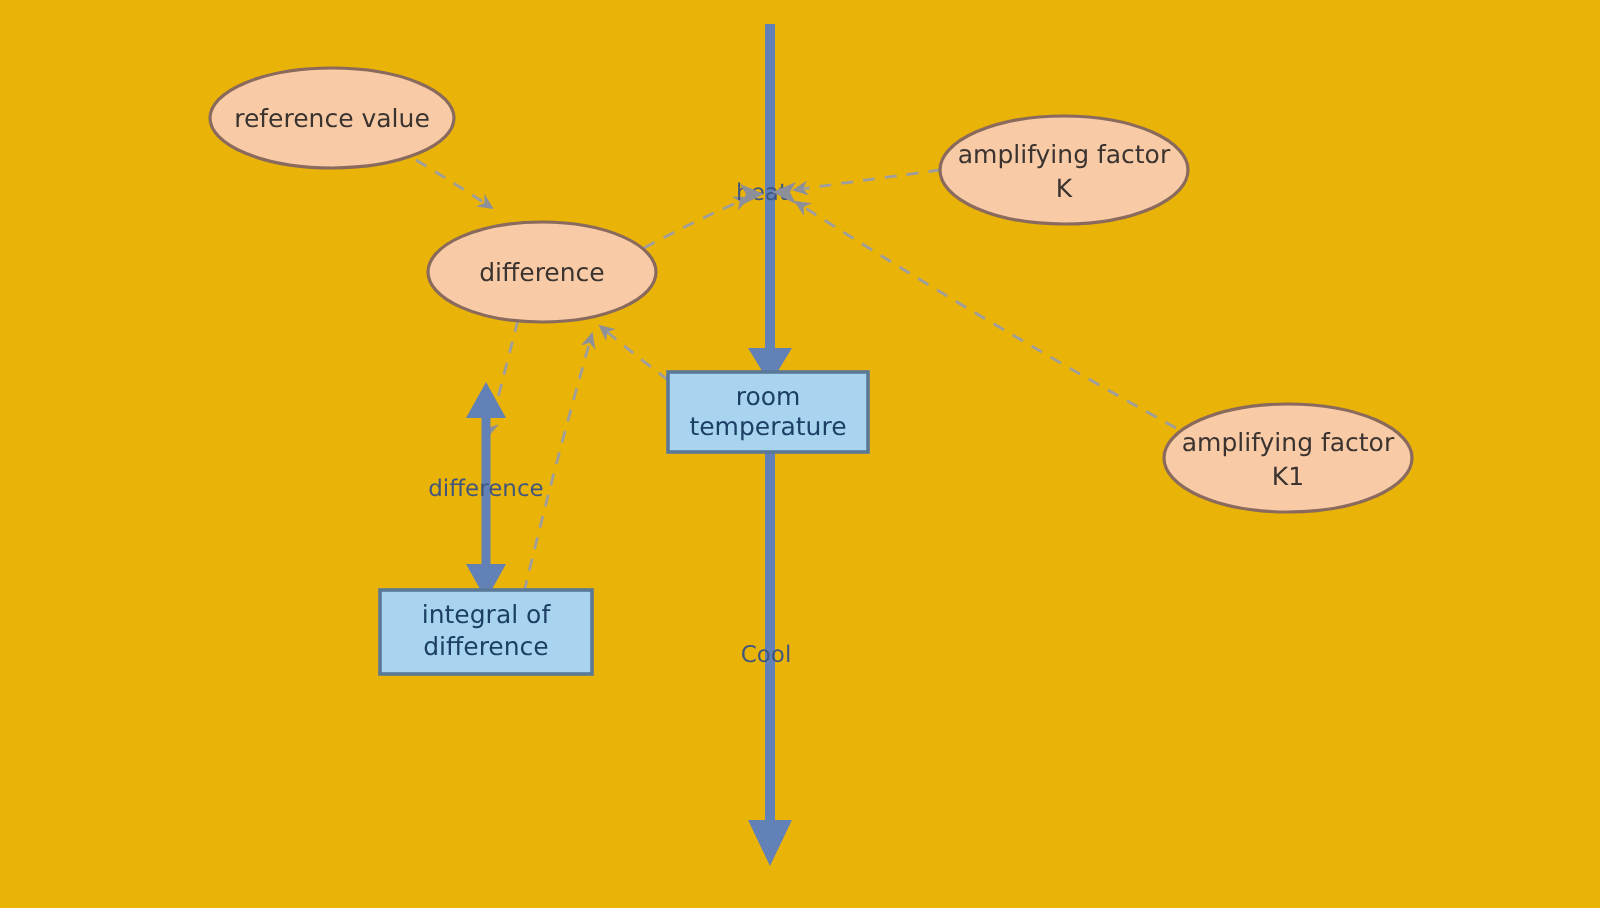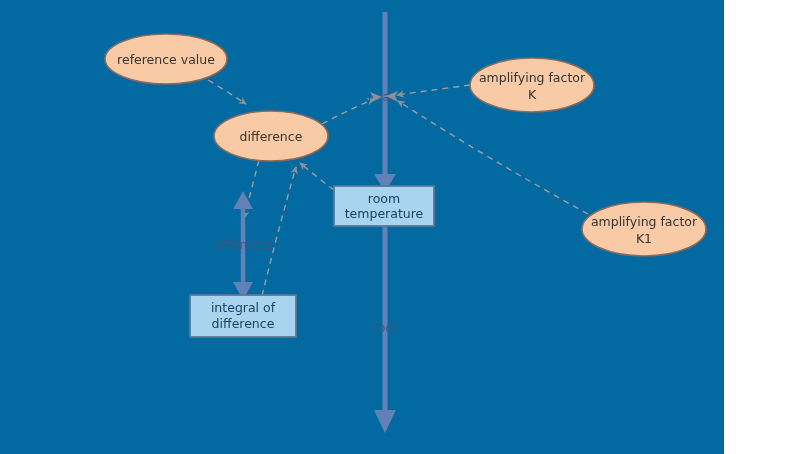--- a/index.html
+++ b/index.html
@@ -9,23 +9,23 @@
     background: #ffffff;
   }
   body {
     width: 800px;
     height: 454px;
     font-family: "DejaVu Sans", sans-serif;
     overflow: hidden;
   }
   #canvas-wrap {
     position: relative;
-    width: 724px;
+    width: 800px;
     height: 454px;
-    background: #0369a1;
+    background: #eab308;
   }
   #diagram-svg {
     position: absolute;
     left: 0;
     top: 0;
   }
   .node-label {
     font-family: "DejaVu Sans", sans-serif;
     text-anchor: middle;
     dominant-baseline: middle;

